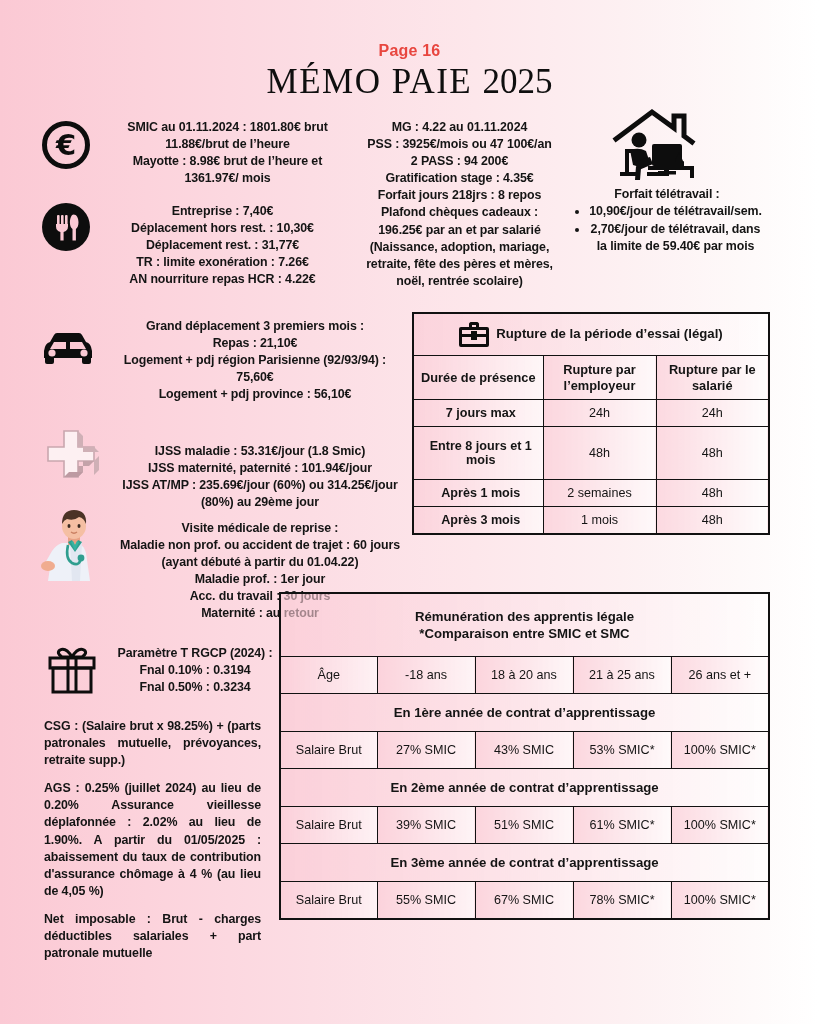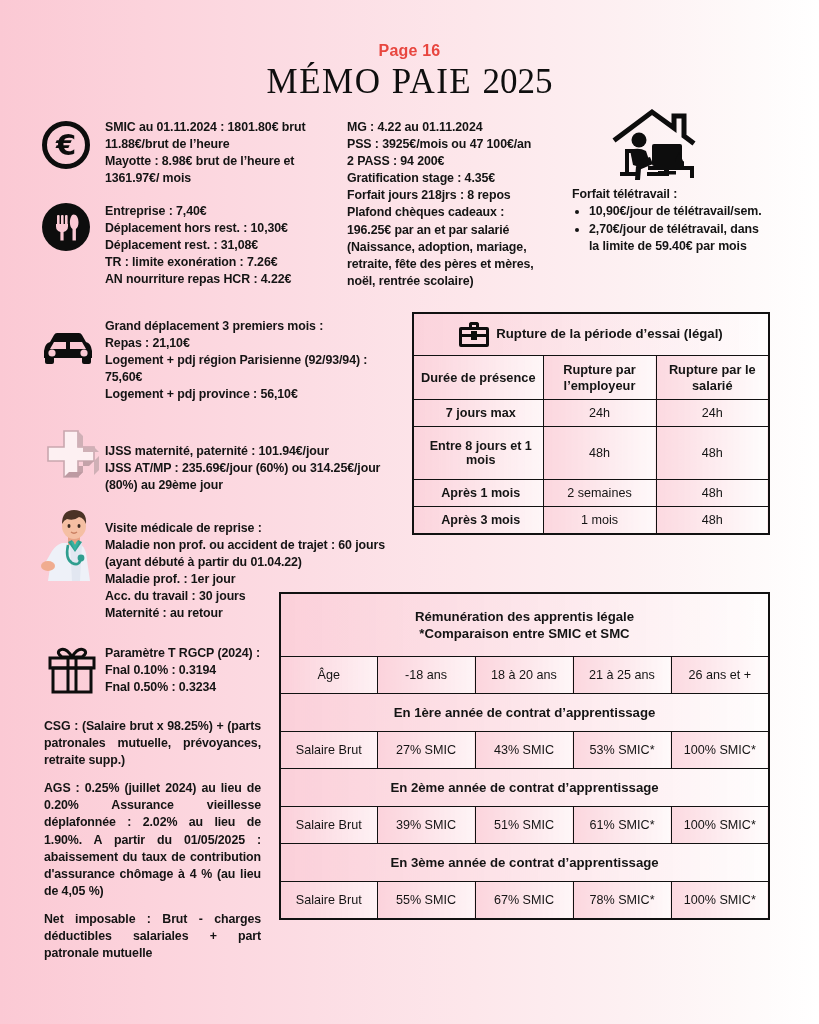--- a/index.html
+++ b/index.html
@@ -28,21 +28,21 @@
     text-align: center;
     font-family: "Liberation Serif", serif;
     font-size: 35px;
     color: #0f0f0f;
     letter-spacing: 1.5px;
     white-space: nowrap;
   }
   .memo-title .yr { font-size: 35px; letter-spacing: 0px; }
 
   
-  .blk { position: absolute; }
+  .blk { position: absolute; text-align: center; }
   .txt {
     font-size: 12.4px;
     font-weight: bold;
     color: #141414;
     line-height: 17.1px;
     letter-spacing: -0.1px;
   }
   .txt.just { text-align: justify; }
   .para { margin: 0 10px 11px 0; }
   .para:last-child { margin-bottom: 0; }
@@ -146,21 +146,21 @@
         <rect x="23" y="12" width="2.6" height="10" rx="1"></rect>
         <path d="M14 21 h12 v2.4 a6 6 0 0 1 -4.4 5.6 v8.4 h-3.2 v-8.4 A6 6 0 0 1 14 23.4 z"></path>
         <path d="M31.5 11.5 c3.2 0 5 3.4 5 8 0 3.4 -1.2 5.6 -2.6 6.4 v11.5 h-3.4 v-11.5 c-1.4 -0.8 -2.6 -3 -2.6 -6.4 0 -4.6 1.8 -8 3.6 -8 z"></path>
       </g>
     </svg>
   </div>
 </div>
 <div class="blk txt" style="left:105px; top:203px; width:235px;">
   <div>Entreprise : 7,40€</div>
   <div>Déplacement hors rest. : 10,30€</div>
-  <div>Déplacement rest. : 31,08€</div>
+  <div>Déplacement rest. : 31,77€</div>
   <div>TR : limite exonération : 7.26€</div>
   <div>AN nourriture repas HCR : 4.22€</div>
 </div>
 
 <div class="blk txt" style="left:347px; top:119px; width:225px;">
   <div>MG : 4.22 au 01.11.2024</div>
   <div>PSS : 3925€/mois ou 47 100€/an</div>
   <div>2 PASS : 94 200€</div>
   <div>Gratification stage : 4.35€</div>
   <div>Forfait jours 218jrs : 8 repos</div>
@@ -229,20 +229,21 @@
 <div class="icon" style="left:40px; top:425px;">
   <svg width="62" height="62" viewBox="0 0 62 62" aria-hidden="true">
     <path d="M24 6 h14 v16 h16 v14 h-16 v16 h-14 v-16 h-16 v-14 h16 z" fill="#fdf0f2" stroke="#c9a7ae" stroke-width="1.6"></path>
     <path d="M38 6 l5 5 v16 h16 l-5 -5 h-16 z" fill="#cfb0b6"></path>
     <path d="M54 36 l5 -5 v14 l-5 5 z" fill="#cfb0b6"></path>
     <path d="M38 52 l5 -5 v-11 h11 l-5 5 h-11 z" fill="#c4a2a9"></path>
     <path d="M24 52 h14 l5 -5 h-14 z" fill="#bd9aa2"></path>
   </svg>
 </div>
 <div class="blk txt" style="left:105px; top:443px; width:310px;">
+  <div>IJSS maladie : 53.31€/jour (1.8 Smic)</div>
   <div>IJSS maternité, paternité : 101.94€/jour</div>
   <div>IJSS AT/MP : 235.69€/jour (60%) ou 314.25€/jour</div>
   <div>(80%) au 29ème jour</div>
 </div>
 
 <div class="icon" style="left:40px; top:509px;">
   <svg width="72" height="80" viewBox="0 0 72 80" aria-hidden="true">
 
     <path d="M22 34 q-6 2 -10 8 l-8 14 q-2 4 2 5 l5 -9 -3 20 h42 l-4 -28 q-2 -8 -9 -10 z" fill="#eef1f8"></path>
     <path d="M30 34 h12 l-2 38 h-8 z" fill="#e2e7f1"></path>

